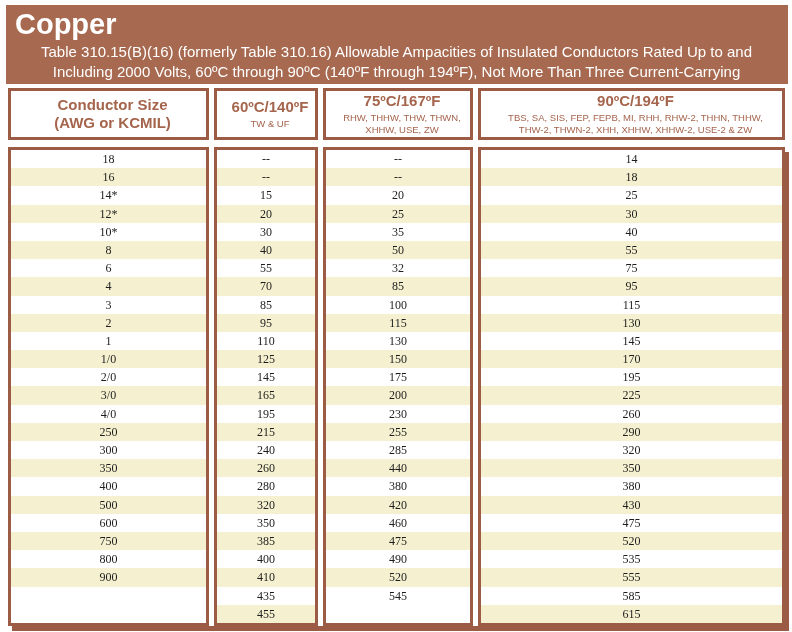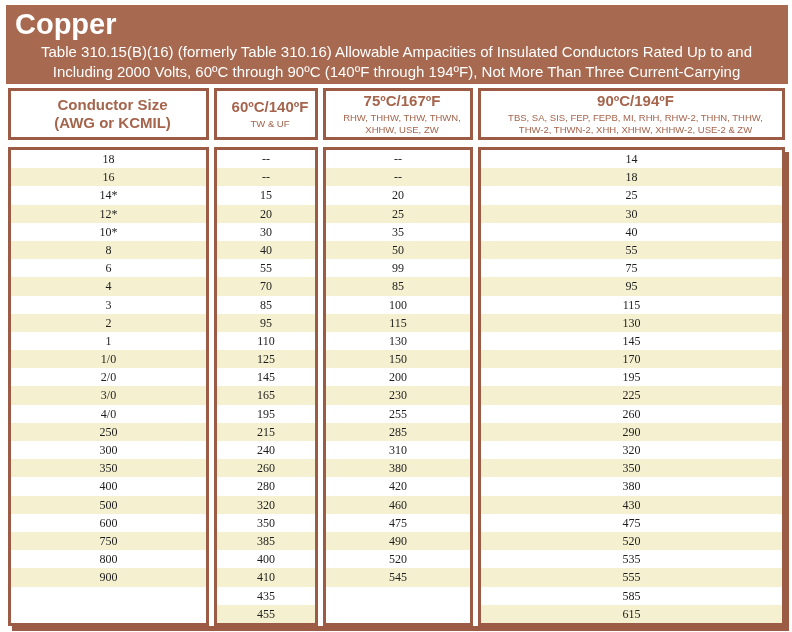--- a/index.html
+++ b/index.html
@@ -134,31 +134,32 @@
         <div class="dcell">435</div>
         <div class="dcell">455</div>
       </div>
       <div class="dcol">
         <div class="dcell">--</div>
         <div class="dcell">--</div>
         <div class="dcell">20</div>
         <div class="dcell">25</div>
         <div class="dcell">35</div>
         <div class="dcell">50</div>
-        <div class="dcell">99</div>
+        <div class="dcell">32</div>
         <div class="dcell">85</div>
         <div class="dcell">100</div>
         <div class="dcell">115</div>
         <div class="dcell">130</div>
         <div class="dcell">150</div>
+        <div class="dcell">175</div>
         <div class="dcell">200</div>
         <div class="dcell">230</div>
         <div class="dcell">255</div>
         <div class="dcell">285</div>
-        <div class="dcell">310</div>
+        <div class="dcell">440</div>
         <div class="dcell">380</div>
         <div class="dcell">420</div>
         <div class="dcell">460</div>
         <div class="dcell">475</div>
         <div class="dcell">490</div>
         <div class="dcell">520</div>
         <div class="dcell">545</div>
       </div>
       <div class="dcol">
         <div class="dcell">14</div>

